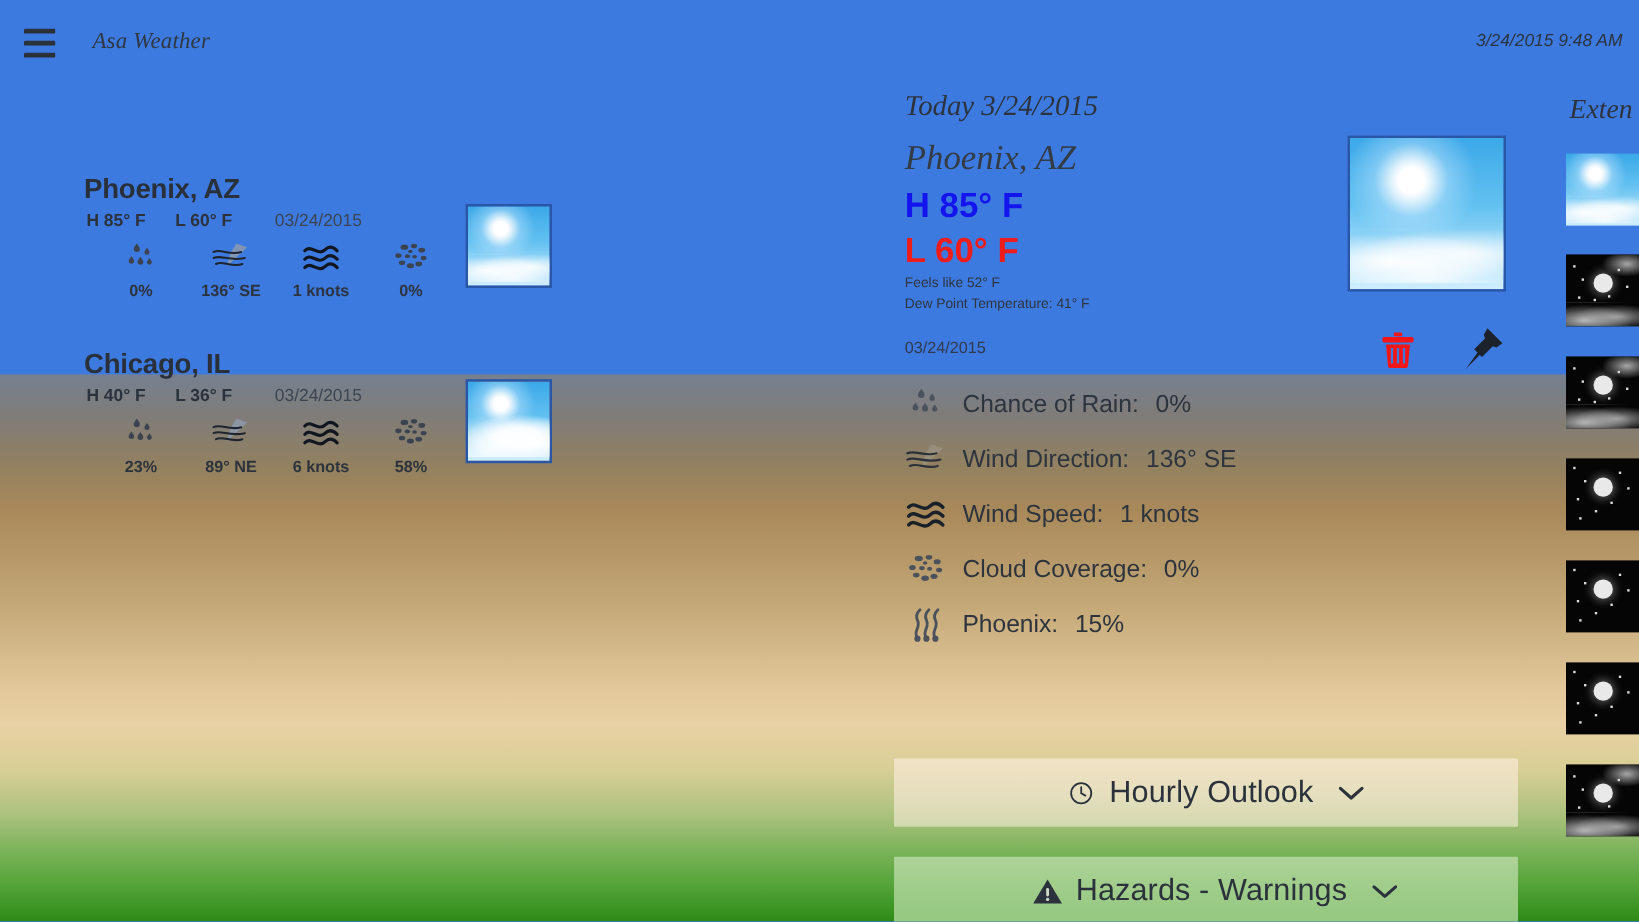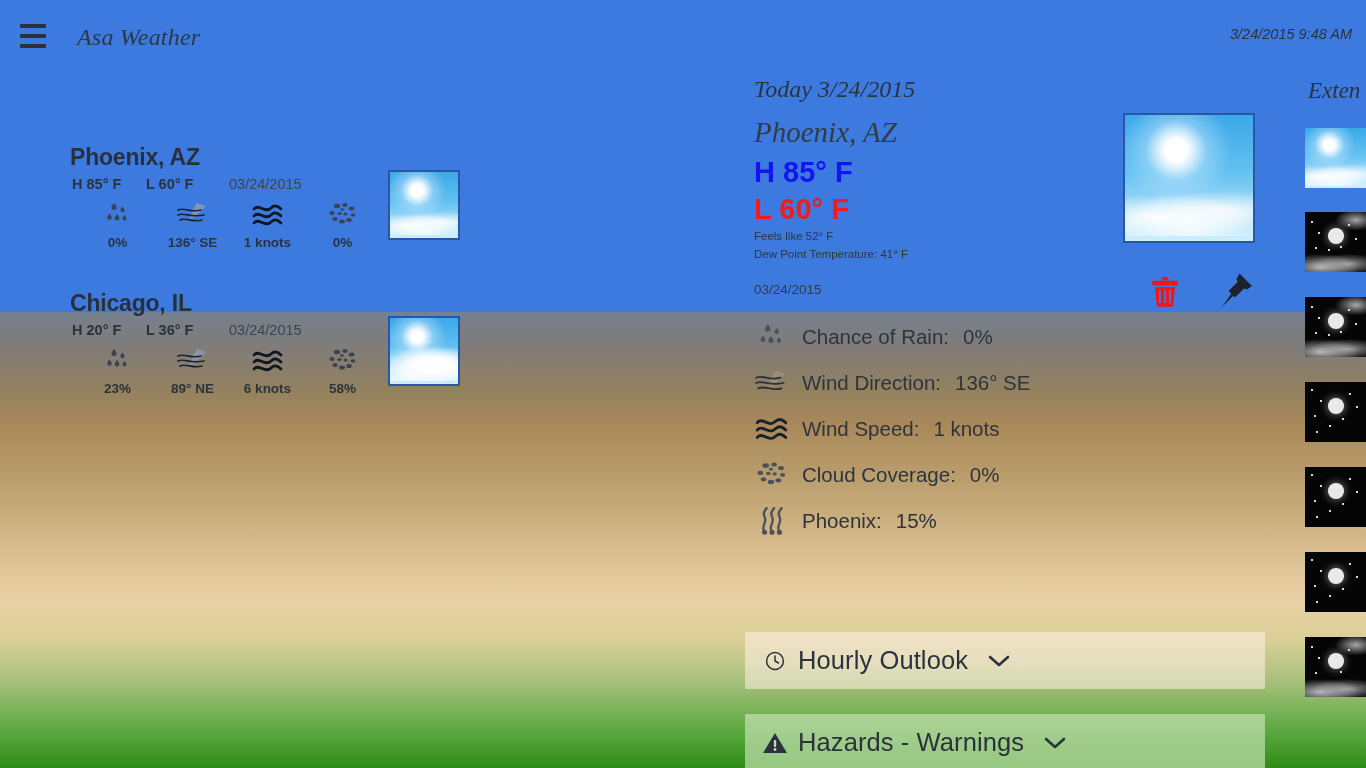--- a/index.html
+++ b/index.html
@@ -45,21 +45,21 @@
     width: 26px; height: 24px;
     display: flex; flex-direction: column; justify-content: space-between;
     cursor: pointer;
   }
   #hamburger i {
     display: block; height: 4px; width: 26px;
     background: #2b3138; border-radius: 1px;
   }
   #app-title {
     position: absolute; left: 77px; top: 24px;
-    font-size: 24px; font-style: italic; color: #2f3740;
+    font-size: 19px; font-style: italic; color: #2f3740;
     letter-spacing: .2px;
     font-family: "Liberation Serif", serif;
   }
   #clock {
     position: absolute; right: 14px; top: 26px;
     font-size: 14.5px; font-style: italic; color: #2b333c;
   }
 
   
   #left-panel {
@@ -195,20 +195,21 @@
   .drow .d-value {
     font-size: 20.5px; color: #2d343d; font-weight: 500;
     margin-left: 14px;
   }
 
   
   .accordion {
     position: absolute; left: 0px; width: 520px; height: 57px;
     display: flex; align-items: center;
     border-radius: 1px;
+    justify-content: center;
   }
   #acc-hourly {
     top: 566px;
     background: linear-gradient(to bottom, rgba(243,228,200,.92) 0%, rgba(232,224,194,.92) 55%, rgba(214,220,180,.92) 100%);
   }
   #acc-hazards {
     top: 648px;
     background: linear-gradient(to bottom, rgba(178,214,158,.93) 0%, rgba(163,207,142,.93) 55%, rgba(157,205,137,.93) 100%);
   }
   .acc-ico { width: 46px; display: flex; align-items: center; justify-content: center; flex: 0 0 46px; margin-left: 7px; }
@@ -313,21 +314,21 @@
           </svg>
         </div>
         <div class="m-val">0%</div>
       </div>
     </div>
     <div class="loc-thumb thumb-sunny"></div>
   </div>
 
   <div class="loc-card idx1">
     <div class="loc-name">Chicago, IL</div>
-    <div class="loc-hi">H 20° F</div>
+    <div class="loc-hi">H 40° F</div>
     <div class="loc-lo">L 36° F</div>
     <div class="loc-date">03/24/2015</div>
     <div class="loc-metrics">
       <div class="metric">
         <div class="m-ico">
           <svg width="30" height="30" viewBox="0 0 30 30">
             <g fill="#3c4350">
               <path d="M11 3c1.6 2.1 2.6 3.4 2.6 4.5A2.6 2.6 0 0 1 11 10a2.6 2.6 0 0 1-2.6-2.5C8.4 6.4 9.4 5.1 11 3z"></path>
               <path d="M19.5 6.5c1.3 1.7 2.1 2.8 2.1 3.7a2.1 2.1 0 0 1-4.2 0c0-.9.8-2 2.1-3.7z"></path>
               <path d="M6.5 13.5c1.4 1.9 2.3 3 2.3 4a2.3 2.3 0 1 1-4.6 0c0-1 .9-2.1 2.3-4z"></path>

